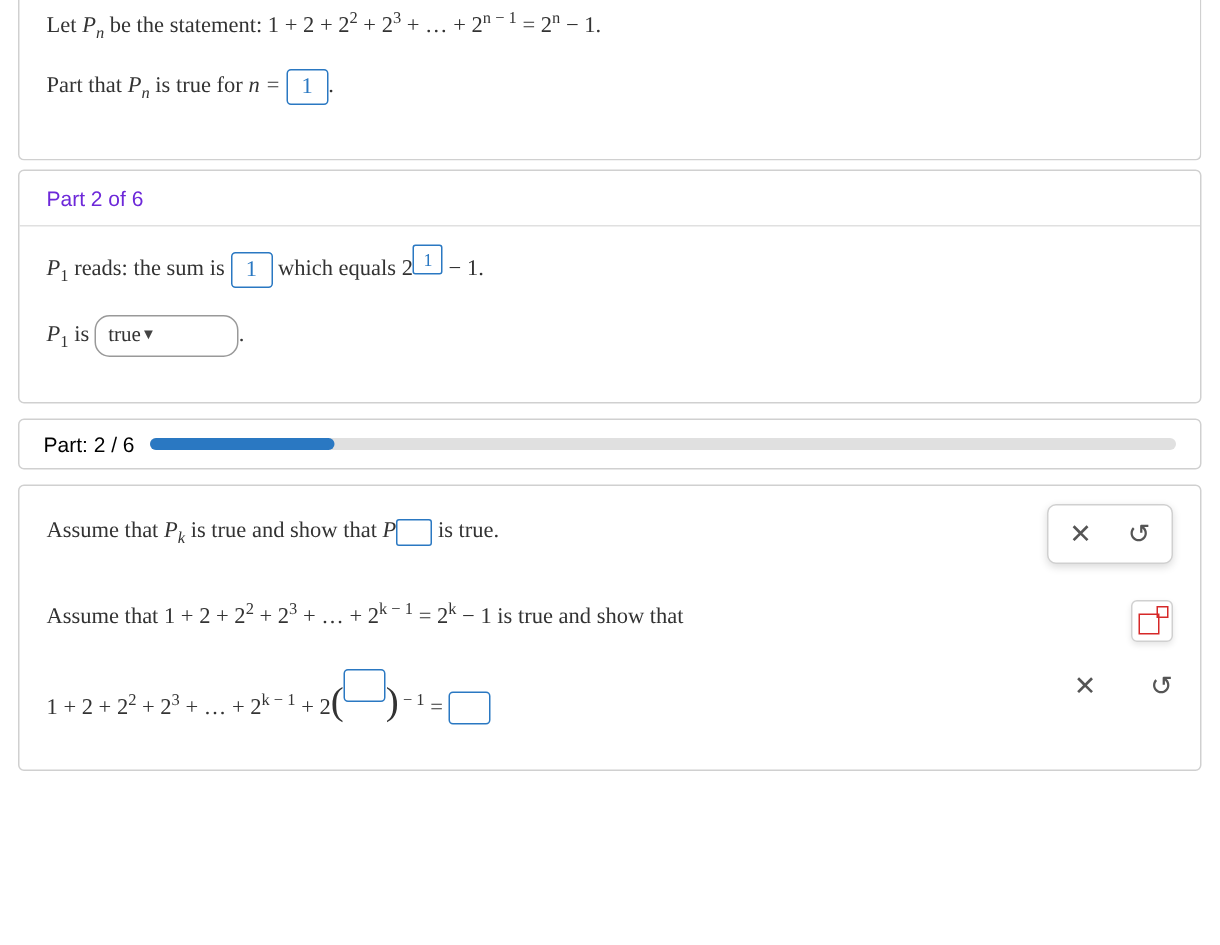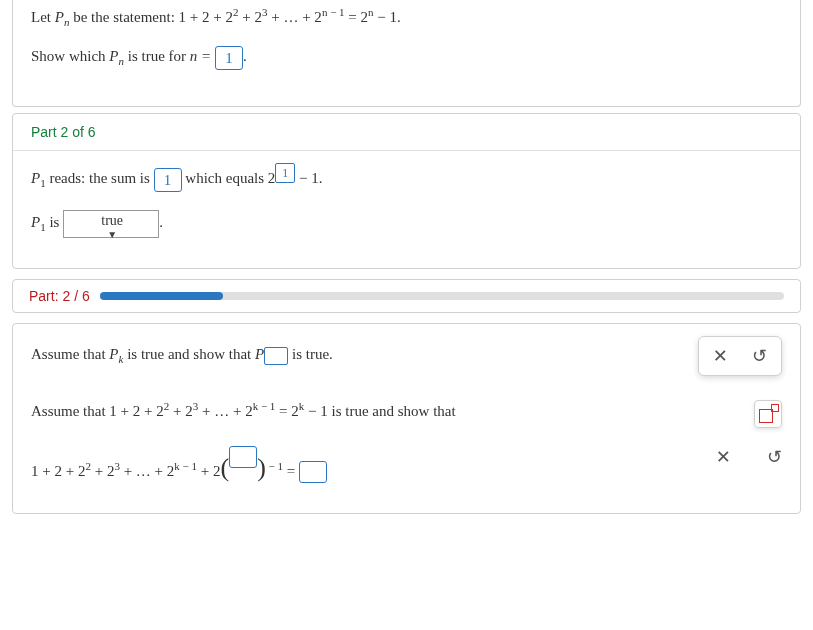--- a/index.html
+++ b/index.html
@@ -19,21 +19,21 @@
     border-radius: 4px;
     margin: 6px 12px;
     background: #fff;
   }
   .panel-body {
     padding: 12px 18px;
   }
   .part-header {
     padding: 10px 18px;
     border-bottom: 1px solid #e0e0e0;
-    color: #15803d;
+    color: #6d28d9;
     font-size: 14px;
   }
   .top-panel {
     border-top: none;
     border-radius: 0 0 4px 4px;
     margin-top: 0;
     padding: 6px 18px 18px;
   }
   .boxed {
     display: inline-block;
@@ -79,42 +79,41 @@
   }
   .sub { vertical-align: sub; font-size: 11px; font-style: italic; }
   .sup { vertical-align: super; font-size: 11px; }
   .supi { vertical-align: super; font-size: 11px; }
   .math { font-family: "Times New Roman", serif; }
   .mathit { font-family: "Times New Roman", serif; font-style: italic; }
   .select {
     display: inline-flex;
     align-items: center;
     border: 1px solid #999;
-    border-radius: 0;
+    border-radius: 10px;
     padding: 2px 6px 2px 8px;
     min-width: 80px;
     height: 22px;
     vertical-align: middle;
     font-size: 14px;
-    flex-direction: column;
   }
   .caret {
     font-size: 10px;
     color: #444;
   }
   .progress-row {
     border: 1px solid #d0d0d0;
     border-radius: 4px;
     margin: 10px 12px;
     padding: 8px 16px;
     display: flex;
     align-items: center;
     gap: 10px;
     font-size: 14px;
-    color: #b91c1c;
+    color: #000000;
   }
   .progress-bar {
     flex: 1;
     height: 8px;
     background: #e0e0e0;
     border-radius: 4px;
     position: relative;
   }
   .progress-fill {
     position: absolute;
@@ -178,21 +177,21 @@
     <span>Let </span>
     <span class="mathit">P</span><span class="sub">n</span>
     <span> be the statement: </span>
     <span class="math">1 + 2 + 2</span><span class="sup">2</span>
     <span class="math"> + 2</span><span class="sup">3</span>
     <span class="math"> + … + 2</span><span class="supi">n − 1</span>
     <span class="math"> = 2</span><span class="supi">n</span>
     <span class="math"> − 1.</span>
   </div>
   <div class="row math">
-    <span>Show which </span>
+    <span>Part that </span>
     <span class="mathit">P</span><span class="sub">n</span>
     <span> is true for </span>
     <span class="mathit">n = </span>
     <span class="boxed">1</span><span>.</span>
   </div>
 </div>
 
 <div class="panel">
   <div class="part-header">Part 2 of 6</div>
   <div class="panel-body">

